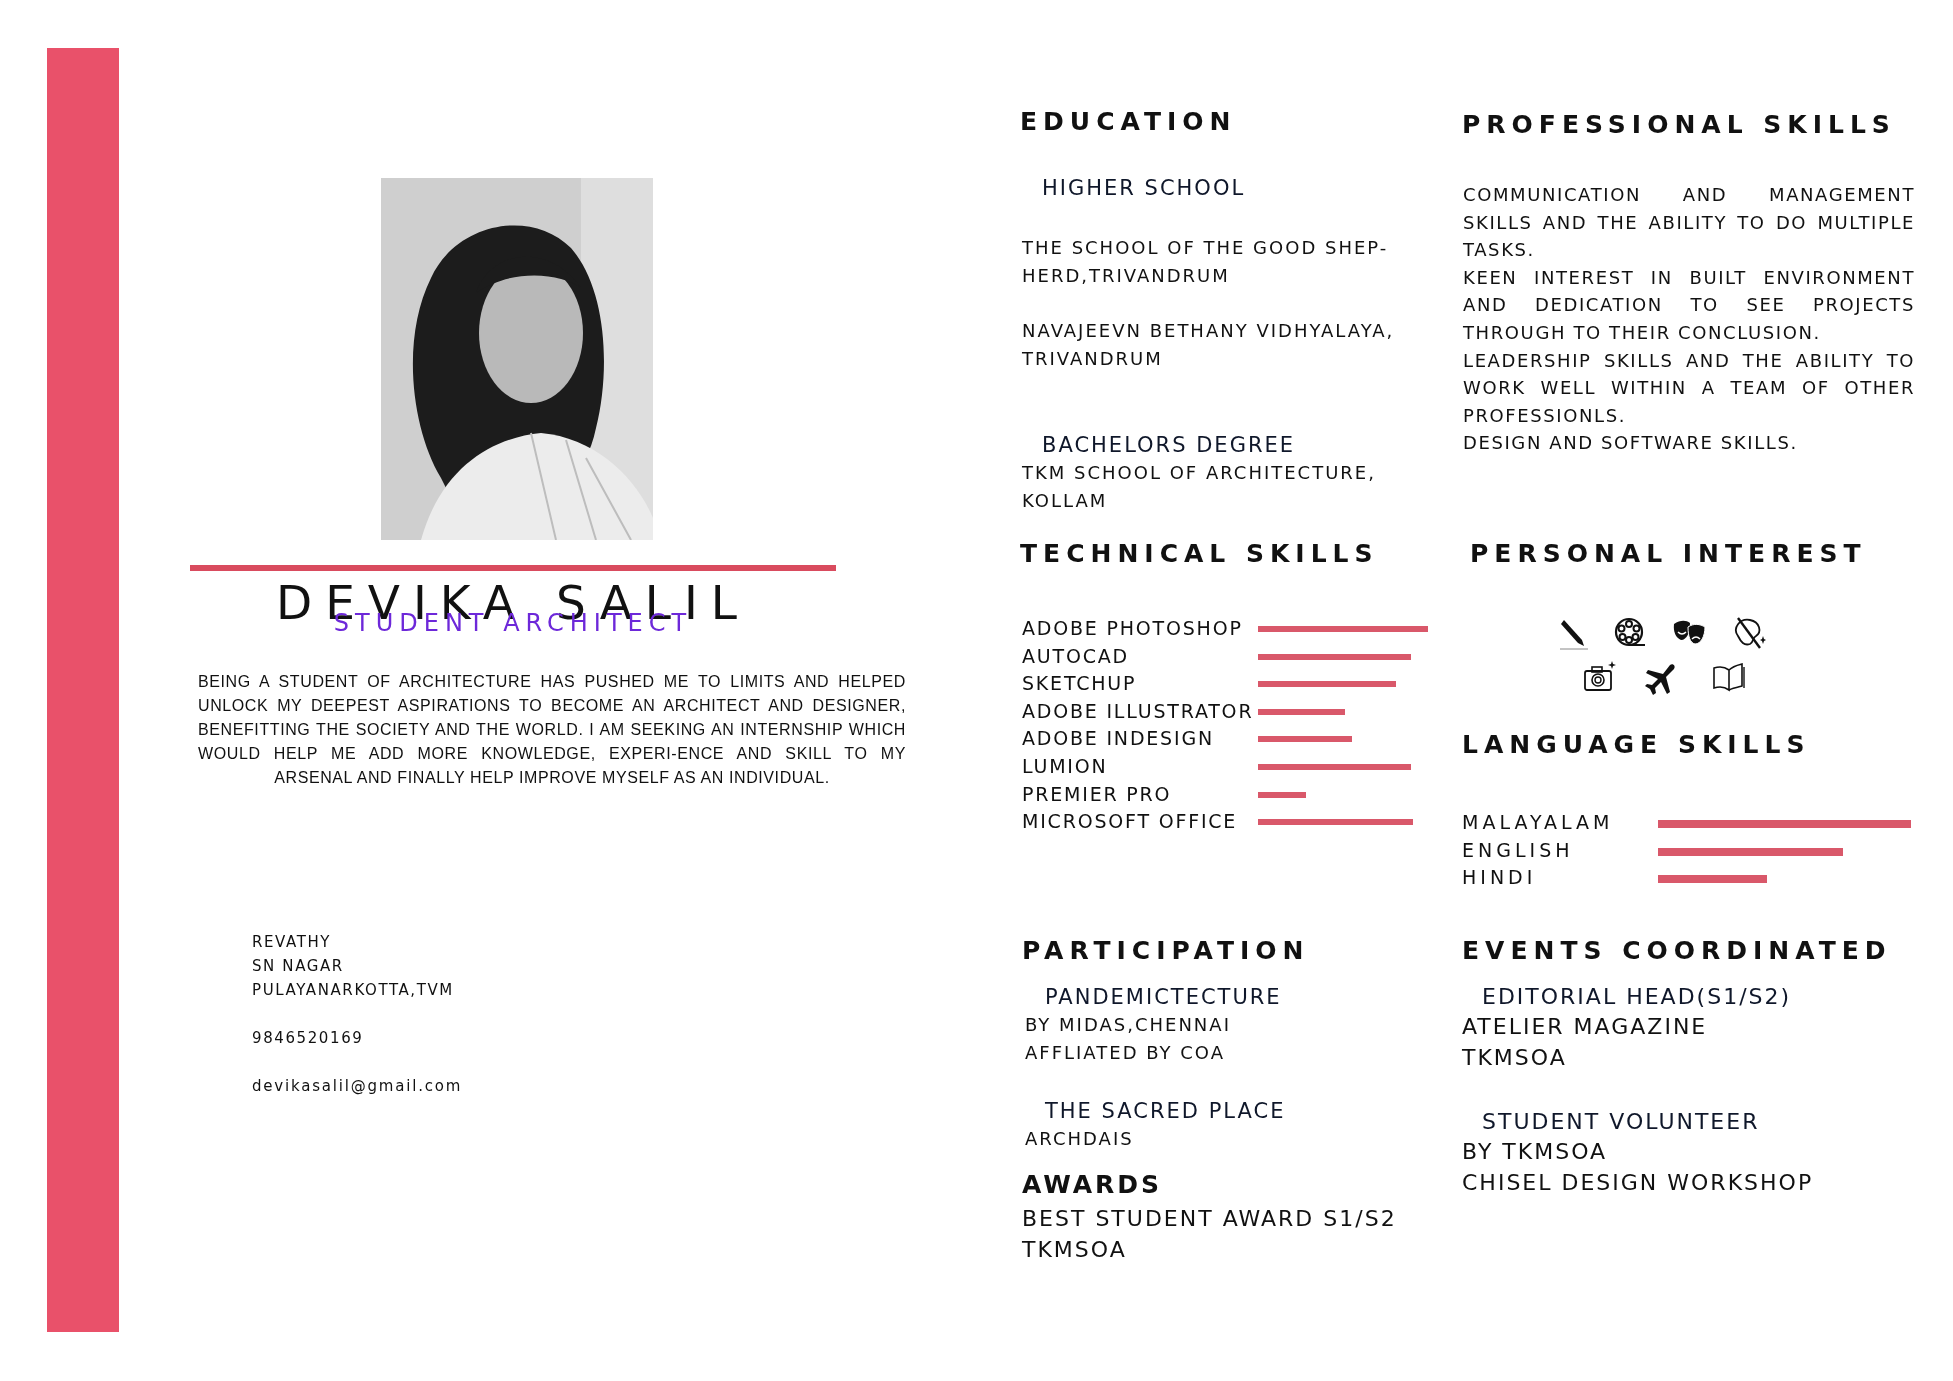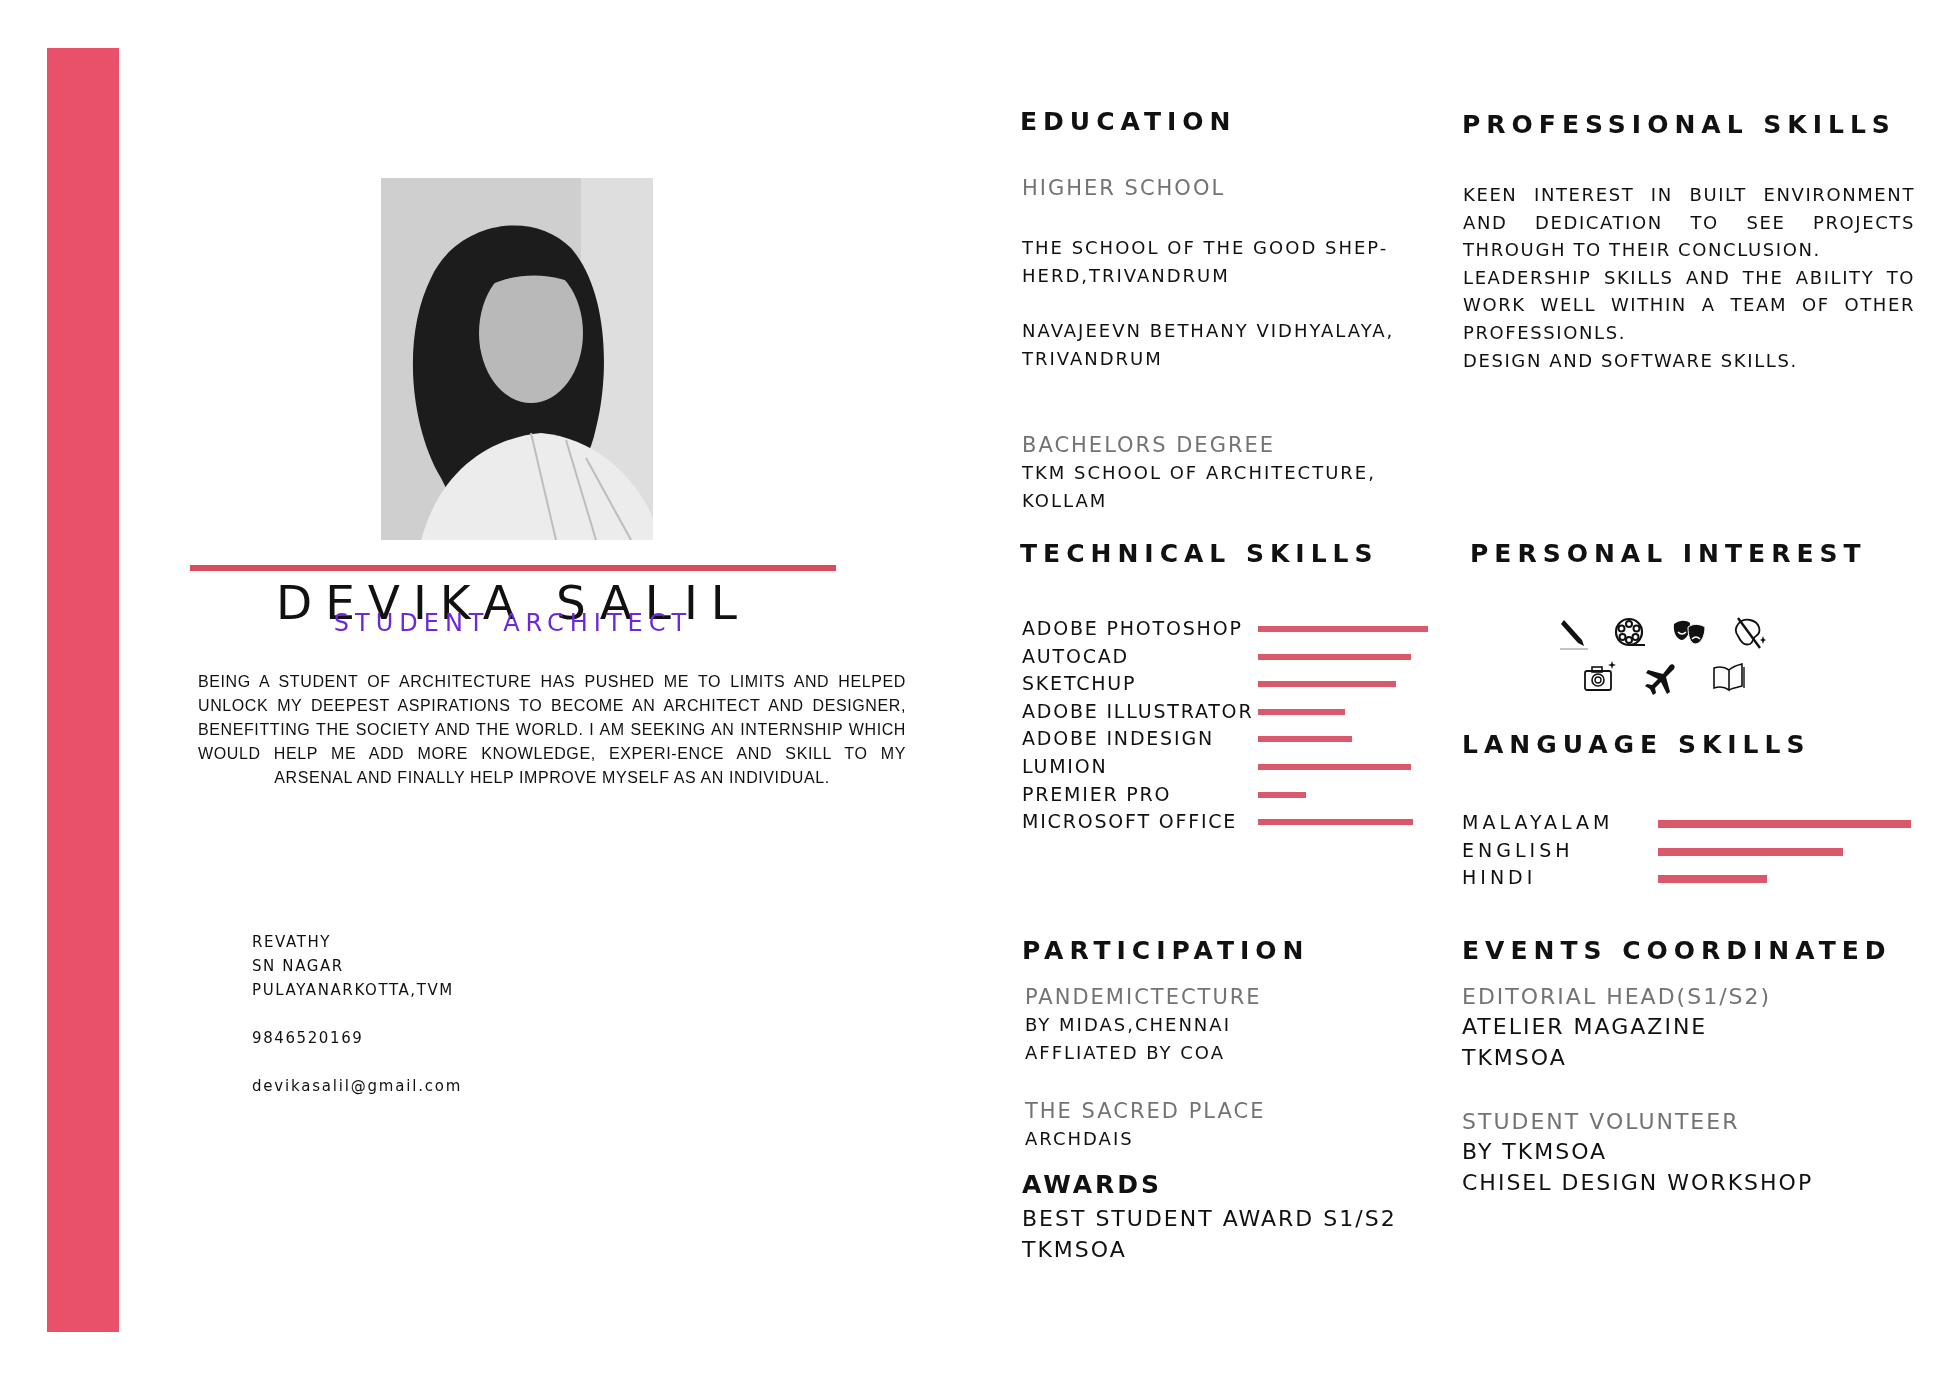--- a/index.html
+++ b/index.html
@@ -16,21 +16,21 @@
   .subtitle { left:190px; top:608px; width:646px; text-align:center; font-size:24px;
           letter-spacing:6px; line-height:30px; color:#6d28d9; }
   .summary { left:198px; top:670px; width:708px; font-size:16px; line-height:24px;
           text-align:justify; text-align-last:center; letter-spacing:0.6px;
           font-family:"Liberation Sans",sans-serif; }
   .contact { left:252px; top:930px; font-size:15px; letter-spacing:1.6px; line-height:24px; }
   .contact div { height:24px; }
   .contact .gap { height:24px; }
 
   .h { font-weight:700; font-size:25px; letter-spacing:6px; color:#111; white-space:nowrap; line-height:30px; }
-  .pink { color:#737373; }
+  .pink { color:#0f172a;margin-left:20px; }
   .sub { font-size:21px; letter-spacing:2px; line-height:28px; white-space:nowrap; }
   .body { font-size:18px; letter-spacing:2px; line-height:27.6px; white-space:nowrap; }
   .pro { left:1463px; top:181px; width:452px; font-size:18px; letter-spacing:1.6px;
          line-height:27.6px; }
   .pro p { margin:0; text-align:justify; text-align-last:left; }
 
   .skill-row { position:absolute; left:1022px; height:27px; width:420px; }
   .skill-row .lbl { position:absolute; left:0; top:0; font-size:19px; letter-spacing:1.8px; line-height:27px; white-space:nowrap; }
   .skill-row .bar { position:absolute; left:236px; top:11px; height:6px; background:#d9586a; }
 
@@ -86,20 +86,21 @@
   <div>TRIVANDRUM</div>
 </div>
 <div class="abs sub pink" style="left:1022px; top:431px;">BACHELORS DEGREE</div>
 <div class="abs body" style="left:1022px; top:459px;">
   <div>TKM SCHOOL OF ARCHITECTURE,</div>
   <div>KOLLAM</div>
 </div>
 
 <div class="abs h" style="left:1462px; top:110px;">PROFESSIONAL SKILLS</div>
 <div class="abs pro">
+  <p>COMMUNICATION AND MANAGEMENT SKILLS AND THE ABILITY TO DO MULTIPLE TASKS.</p>
   <p>KEEN INTEREST IN BUILT ENVIRONMENT AND DEDICATION TO SEE PROJECTS THROUGH TO THEIR CONCLUSION.</p>
   <p>LEADERSHIP SKILLS AND THE ABILITY TO WORK WELL WITHIN A TEAM OF OTHER PROFESSIONLS.</p>
   <p>DESIGN AND SOFTWARE SKILLS.</p>
 </div>
 
 <div class="abs h" style="left:1020px; top:539px;">TECHNICAL SKILLS</div>
 <div id="tech-skills">
     <div class="skill-row" style="top: 615px;">
       <span class="lbl">ADOBE PHOTOSHOP</span>
       <span class="bar" style="width: 170px;"></span>

